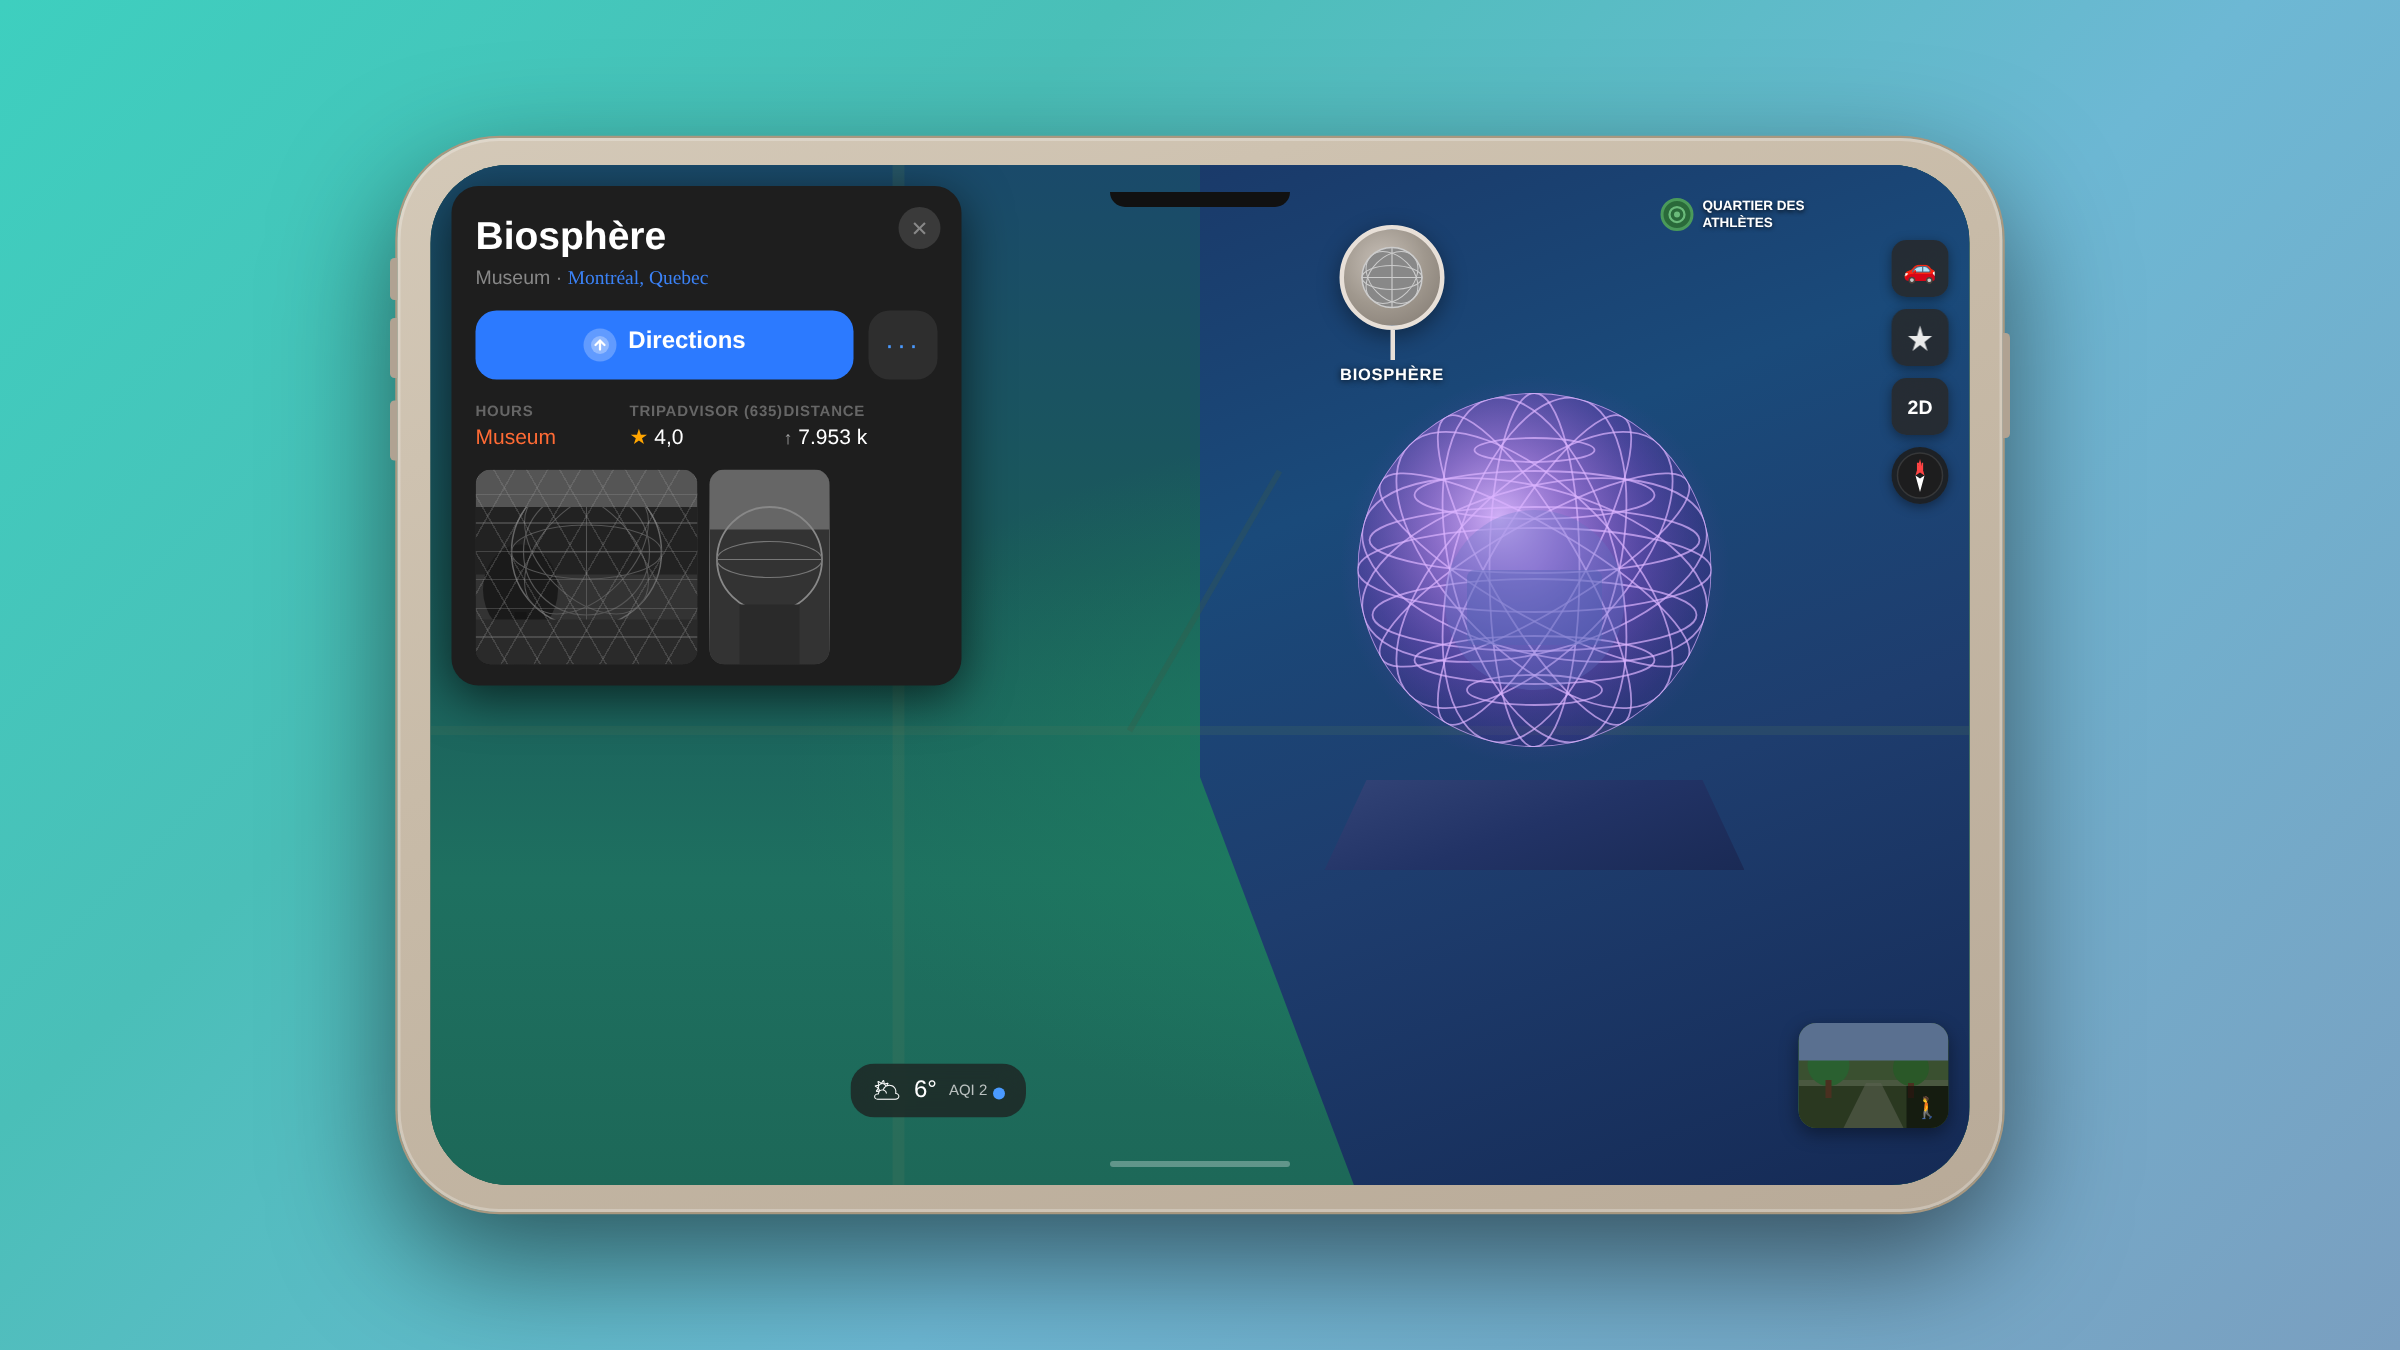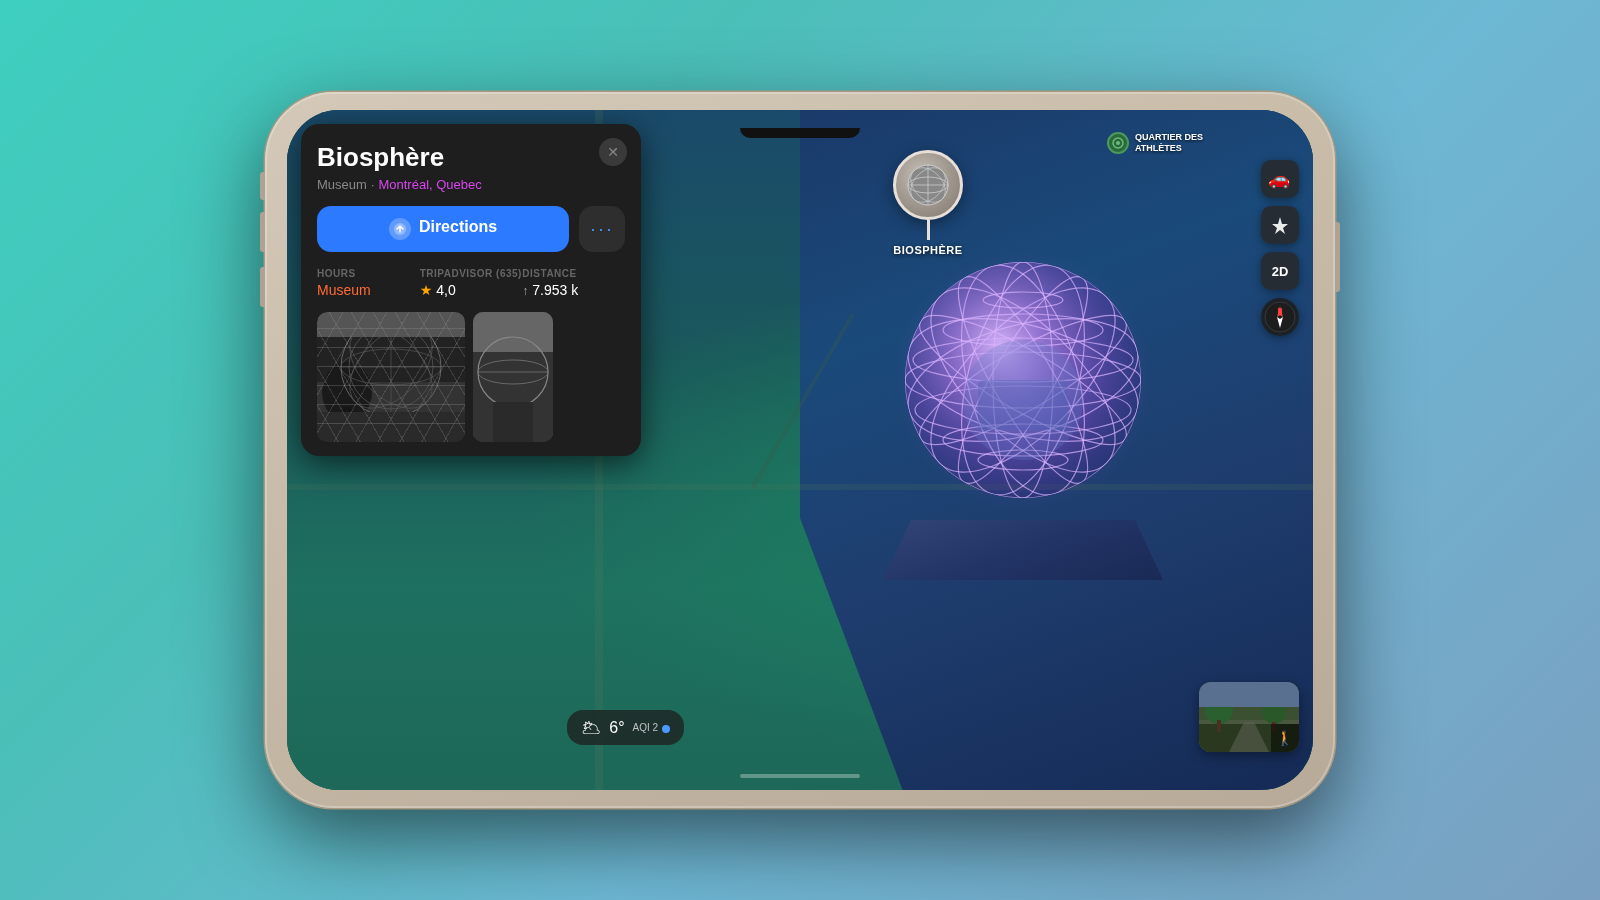--- a/index.html
+++ b/index.html
@@ -356,21 +356,22 @@
       color: #888;
       font-size: 13px;
       margin-bottom: 14px;
     }
 
     .place-subtitle .place-type {
       color: #888;
     }
 
     .place-subtitle .place-location {
-      color: #d946ef;
+      color: #3b82f6;
+      font-family: Liberation Serif, serif;
     }
 
     
     .action-row {
       display: flex;
       gap: 10px;
       margin-bottom: 16px;
     }
 
     .directions-btn {

